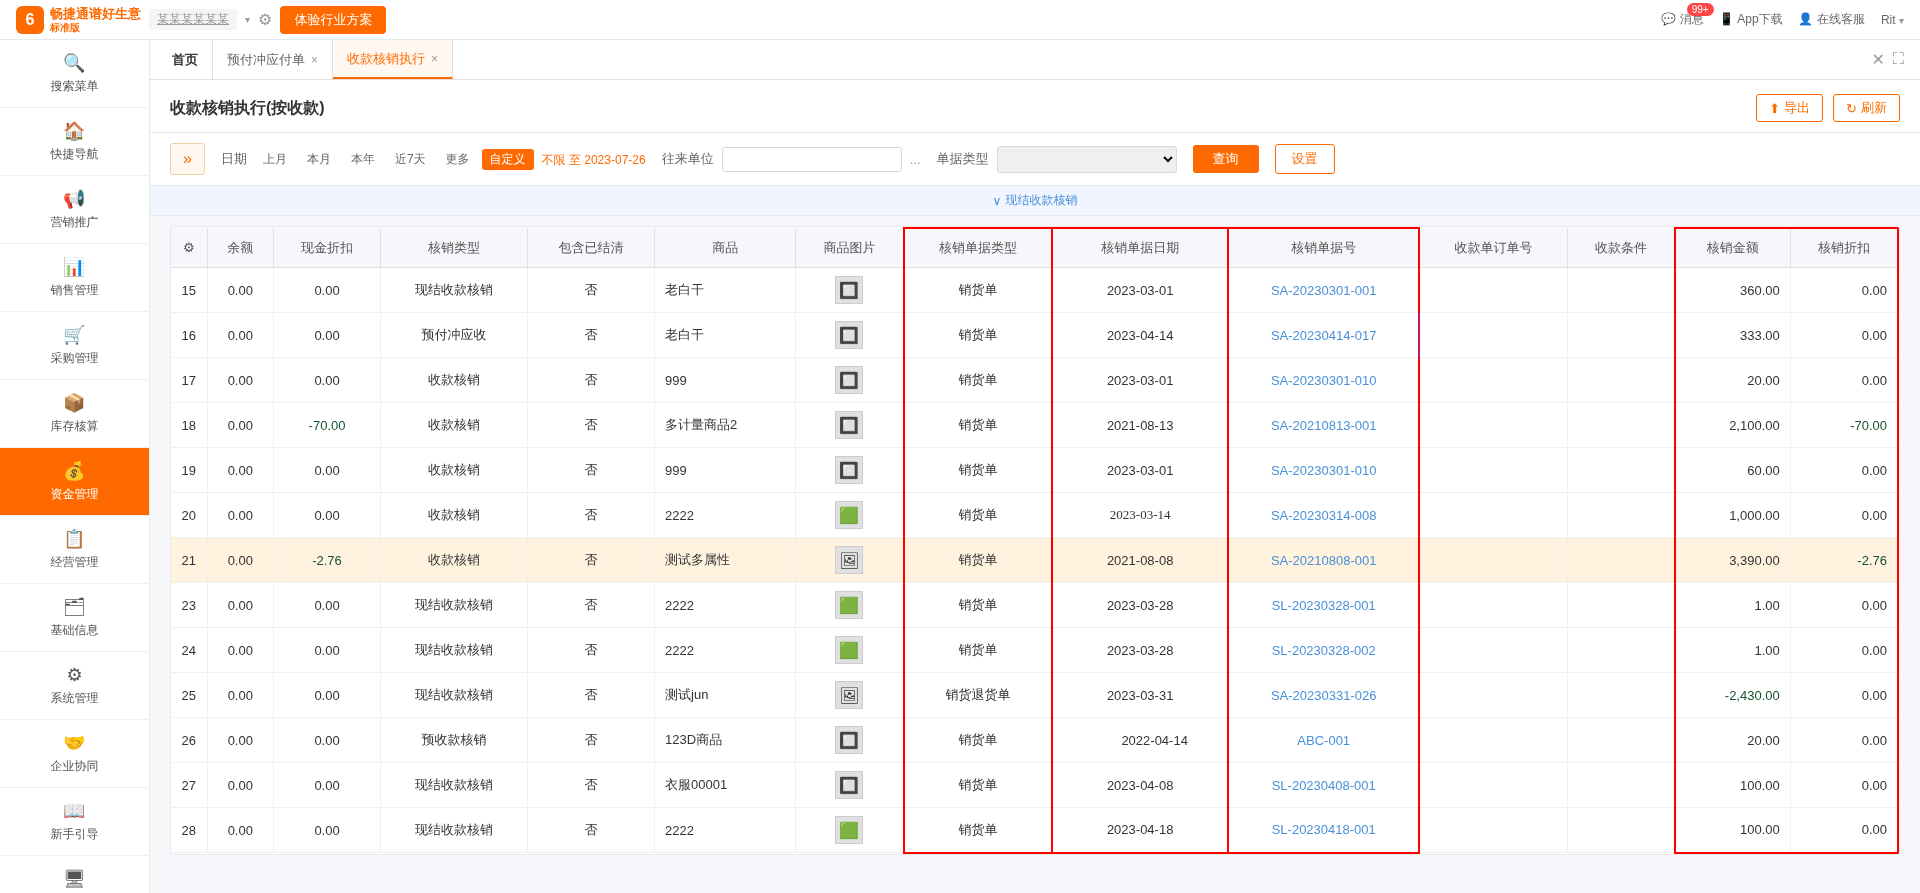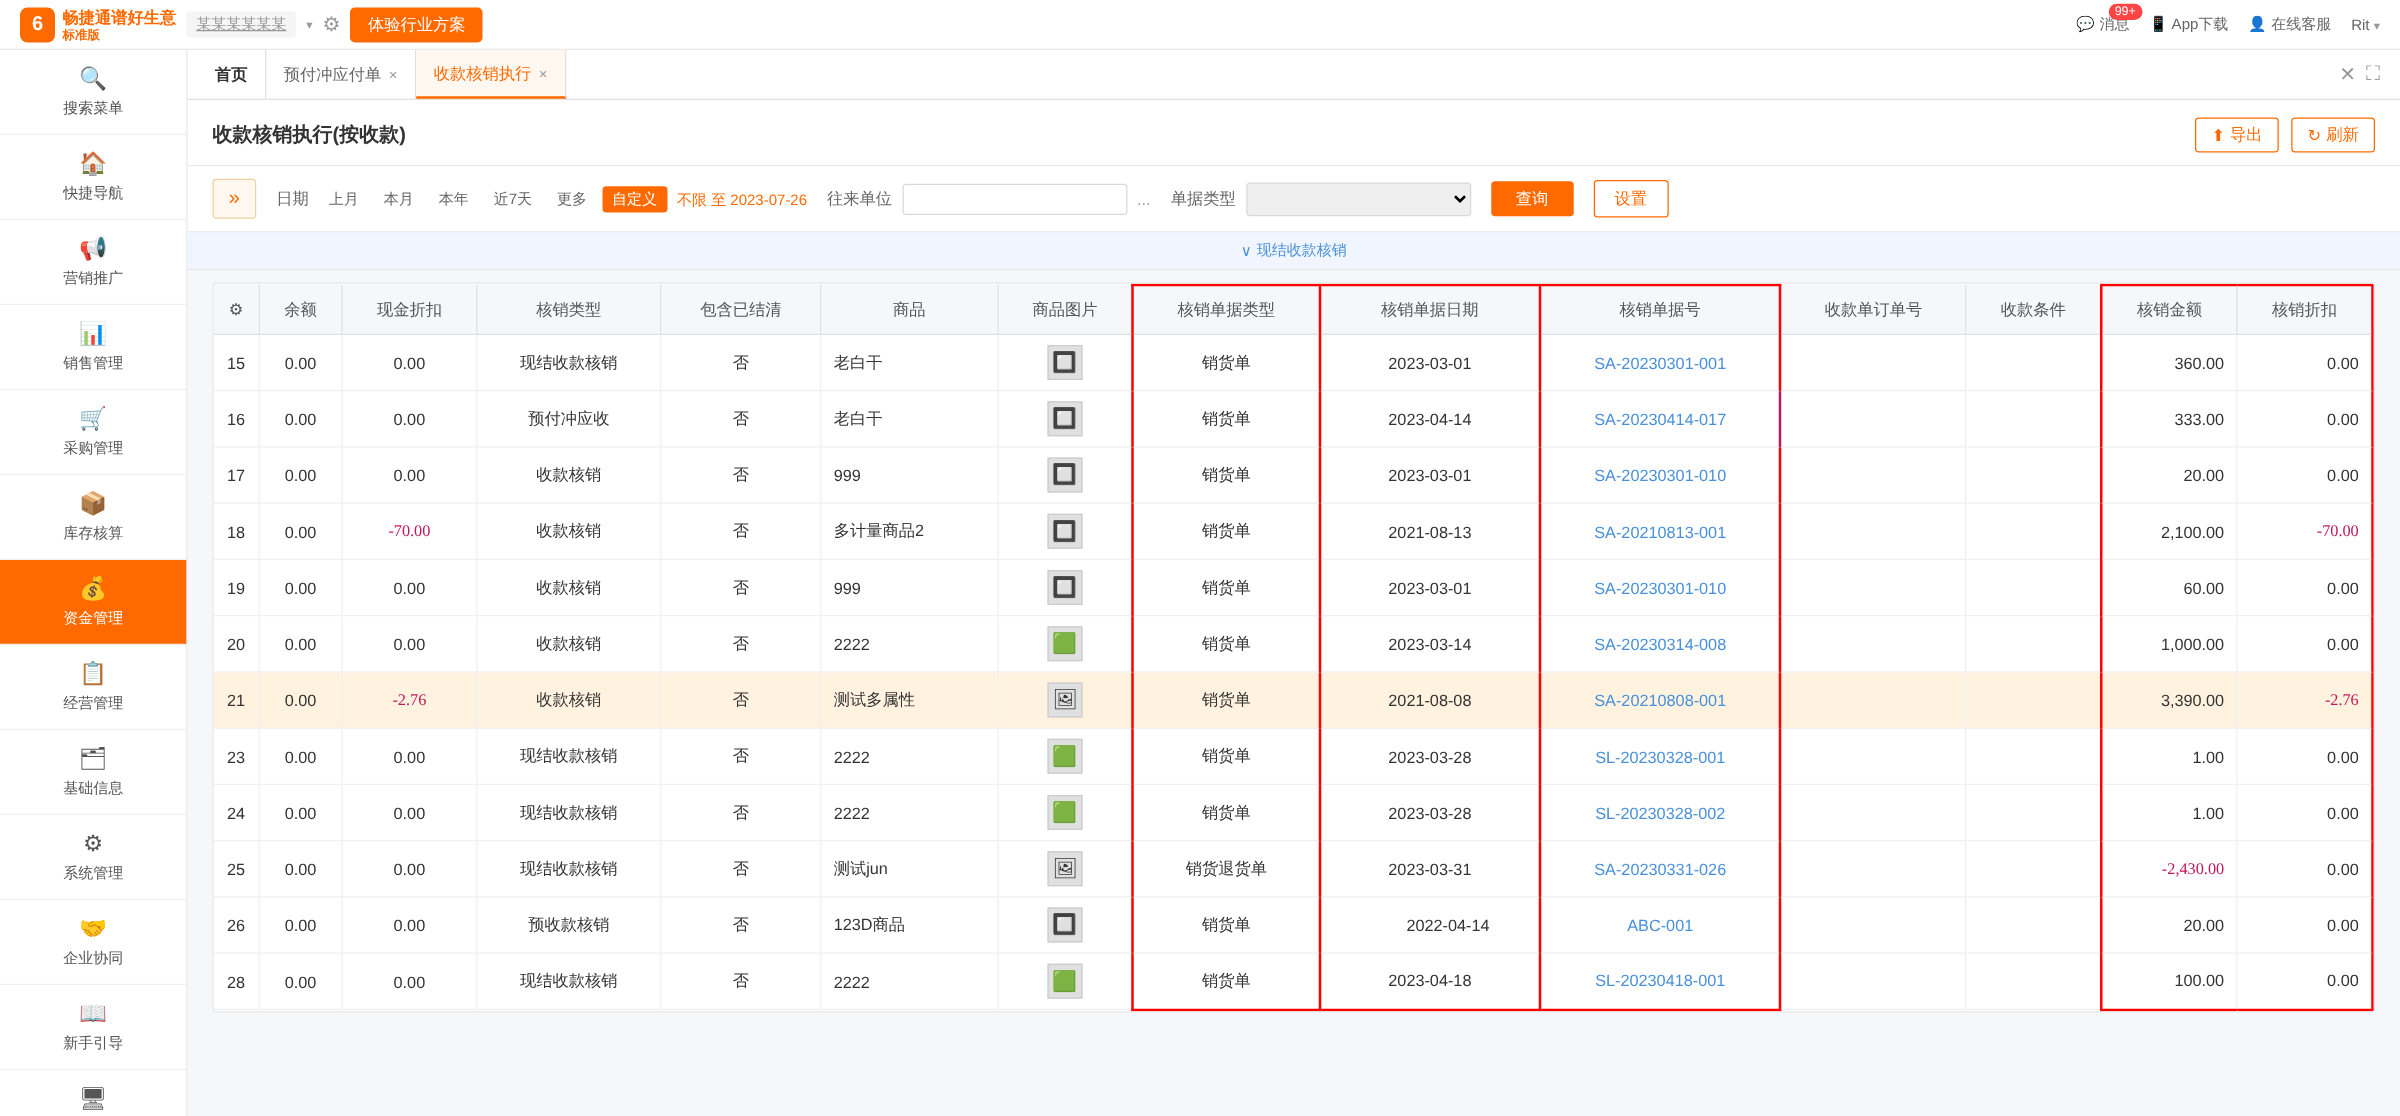--- a/index.html
+++ b/index.html
@@ -71,21 +71,21 @@
 
     
     .table-area { padding: 10px 20px; }
     .table-wrapper { background: #fff; border: 1px solid #e8e8e8; border-radius: 3px; overflow: auto; position: relative; }
     table { width: 100%; border-collapse: collapse; font-size: 13px; }
     thead tr { background: #f5f7fa; }
     th { padding: 10px 8px; text-align: center; color: #555; font-weight: normal; border-bottom: 1px solid #e0e0e0; border-right: 1px solid #e0e0e0; white-space: nowrap; font-size: 13px; }
     td { padding: 8px 8px; text-align: center; border-bottom: 1px solid #f0f0f0; border-right: 1px solid #f0f0f0; white-space: nowrap; color: #333; font-size: 13px; }
     tr.highlighted td { background: #fff3e0; }
     .link-text { color: #4a90d9; cursor: pointer; text-decoration: none; }
-    .negative { color: #be185d; font-family: Liberation Serif, serif; }
+    .negative { color: #14532d; }
 
     
     .th-settings { width: 36px; }
 
     
     ::-webkit-scrollbar { width: 6px; height: 6px; }
     ::-webkit-scrollbar-track { background: #f1f1f1; }
     ::-webkit-scrollbar-thumb { background: #ccc; border-radius: 3px; }
   </style>
 </head>
@@ -363,21 +363,21 @@
     </tr>
                 <tr>
       <td>20</td>
       <td>0.00</td>
       <td>0.00</td>
       <td>收款核销</td>
       <td>否</td>
       <td style="text-align:left;padding-left:10px;">2222</td>
       <td><div style="width:28px;height:28px;background:#e0e0e0;display:inline-flex;align-items:center;justify-content:center;border:1px solid #ccc;font-size:16px;">🟩</div></td>
       <td style="border-left:2px solid red;border-right:2px solid red;">销货单</td>
-      <td style="border-left:2px solid red;border-right:2px solid red;">2023-03-14</td>
+      <td style="border-left:2px solid red;border-right:2px solid red;font-family:Liberation Serif, serif;">2023-03-14</td>
       <td style="border-left:2px solid red;border-right:2px solid red;"><a class="link-text" href="#">SA-20230314-008</a></td>
       <td></td>
       <td></td>
       <td style="text-align:right;padding-right:10px;border-left:2px solid red;">1,000.00</td>
       <td style="text-align:right;padding-right:10px;border-right:2px solid red;">0.00</td>
     </tr>
                 <tr class="highlighted">
       <td>21</td>
       <td>0.00</td>
       <td class="negative">-2.76</td>
@@ -451,20 +451,36 @@
       <td><div style="width:28px;height:28px;background:#e0e0e0;display:inline-flex;align-items:center;justify-content:center;border:1px solid #ccc;font-size:16px;">🔲</div></td>
       <td style="border-left:2px solid red;border-right:2px solid red;">销货单</td>
       <td style="border-left:2px solid red;border-right:2px solid red;padding-left:37px;">2022-04-14</td>
       <td style="border-left:2px solid red;border-right:2px solid red;"><a class="link-text" href="#">ABC-001</a></td>
       <td></td>
       <td></td>
       <td style="text-align:right;padding-right:10px;border-left:2px solid red;">20.00</td>
       <td style="text-align:right;padding-right:10px;border-right:2px solid red;">0.00</td>
     </tr>
                 <tr>
+      <td>27</td>
+      <td>0.00</td>
+      <td>0.00</td>
+      <td>现结收款核销</td>
+      <td>否</td>
+      <td style="text-align:left;padding-left:10px;">衣服00001</td>
+      <td><div style="width:28px;height:28px;background:#e0e0e0;display:inline-flex;align-items:center;justify-content:center;border:1px solid #ccc;font-size:16px;">🔲</div></td>
+      <td style="border-left:2px solid red;border-right:2px solid red;">销货单</td>
+      <td style="border-left:2px solid red;border-right:2px solid red;">2023-04-08</td>
+      <td style="border-left:2px solid red;border-right:2px solid red;"><a class="link-text" href="#">SL-20230408-001</a></td>
+      <td></td>
+      <td></td>
+      <td style="text-align:right;padding-right:10px;border-left:2px solid red;">100.00</td>
+      <td style="text-align:right;padding-right:10px;border-right:2px solid red;">0.00</td>
+    </tr>
+                <tr>
       <td>28</td>
       <td>0.00</td>
       <td>0.00</td>
       <td>现结收款核销</td>
       <td>否</td>
       <td style="text-align:left;padding-left:10px;">2222</td>
       <td><div style="width:28px;height:28px;background:#e0e0e0;display:inline-flex;align-items:center;justify-content:center;border:1px solid #ccc;font-size:16px;">🟩</div></td>
       <td style="border-left:2px solid red;border-right:2px solid red;border-bottom:2px solid red;">销货单</td>
       <td style="border-left:2px solid red;border-right:2px solid red;border-bottom:2px solid red;">2023-04-18</td>
       <td style="border-left:2px solid red;border-right:2px solid red;border-bottom:2px solid red;"><a class="link-text" href="#">SL-20230418-001</a></td>

